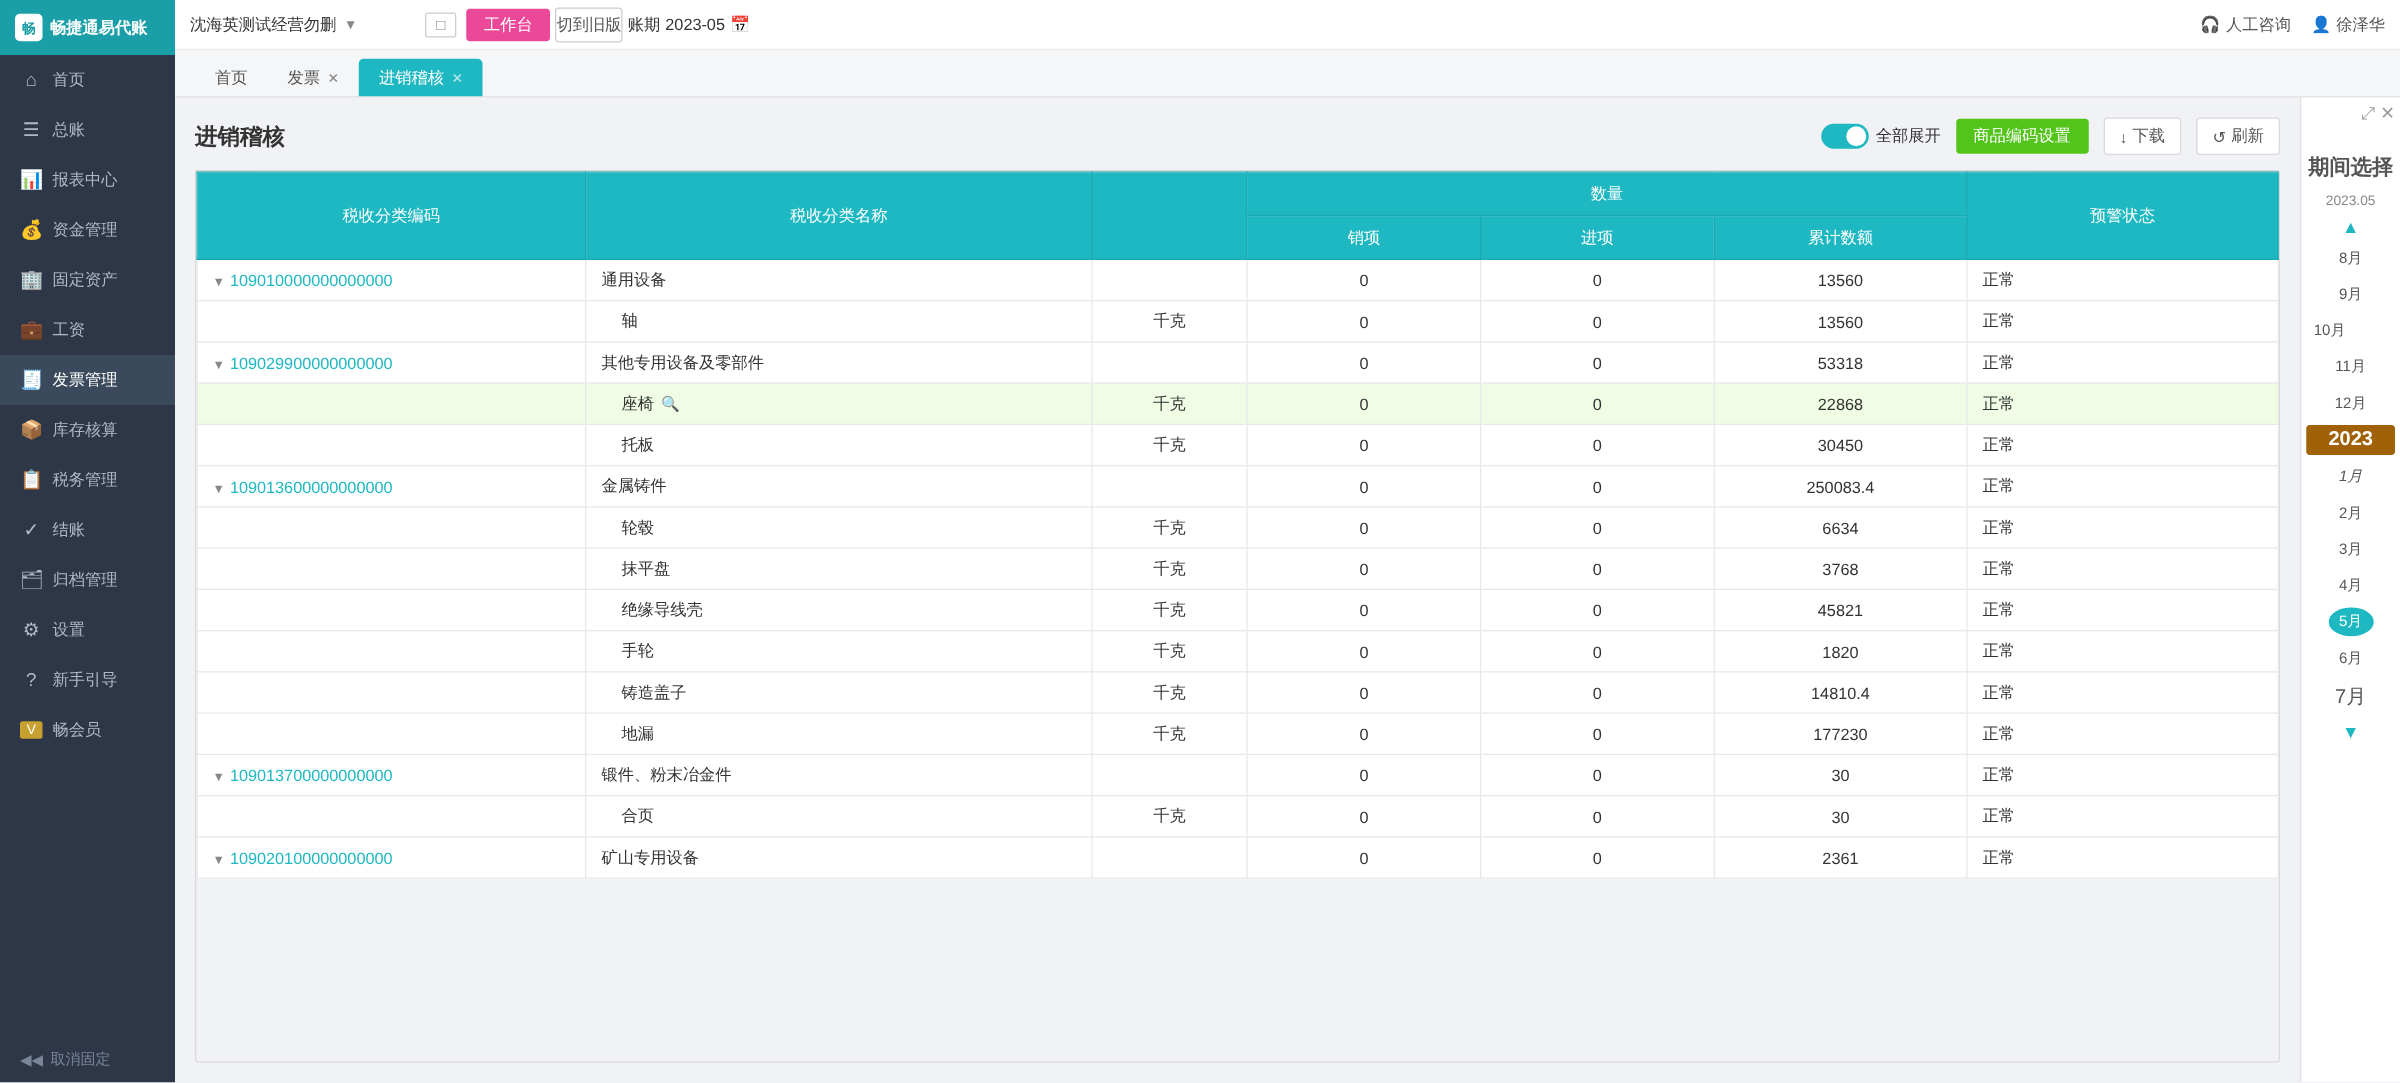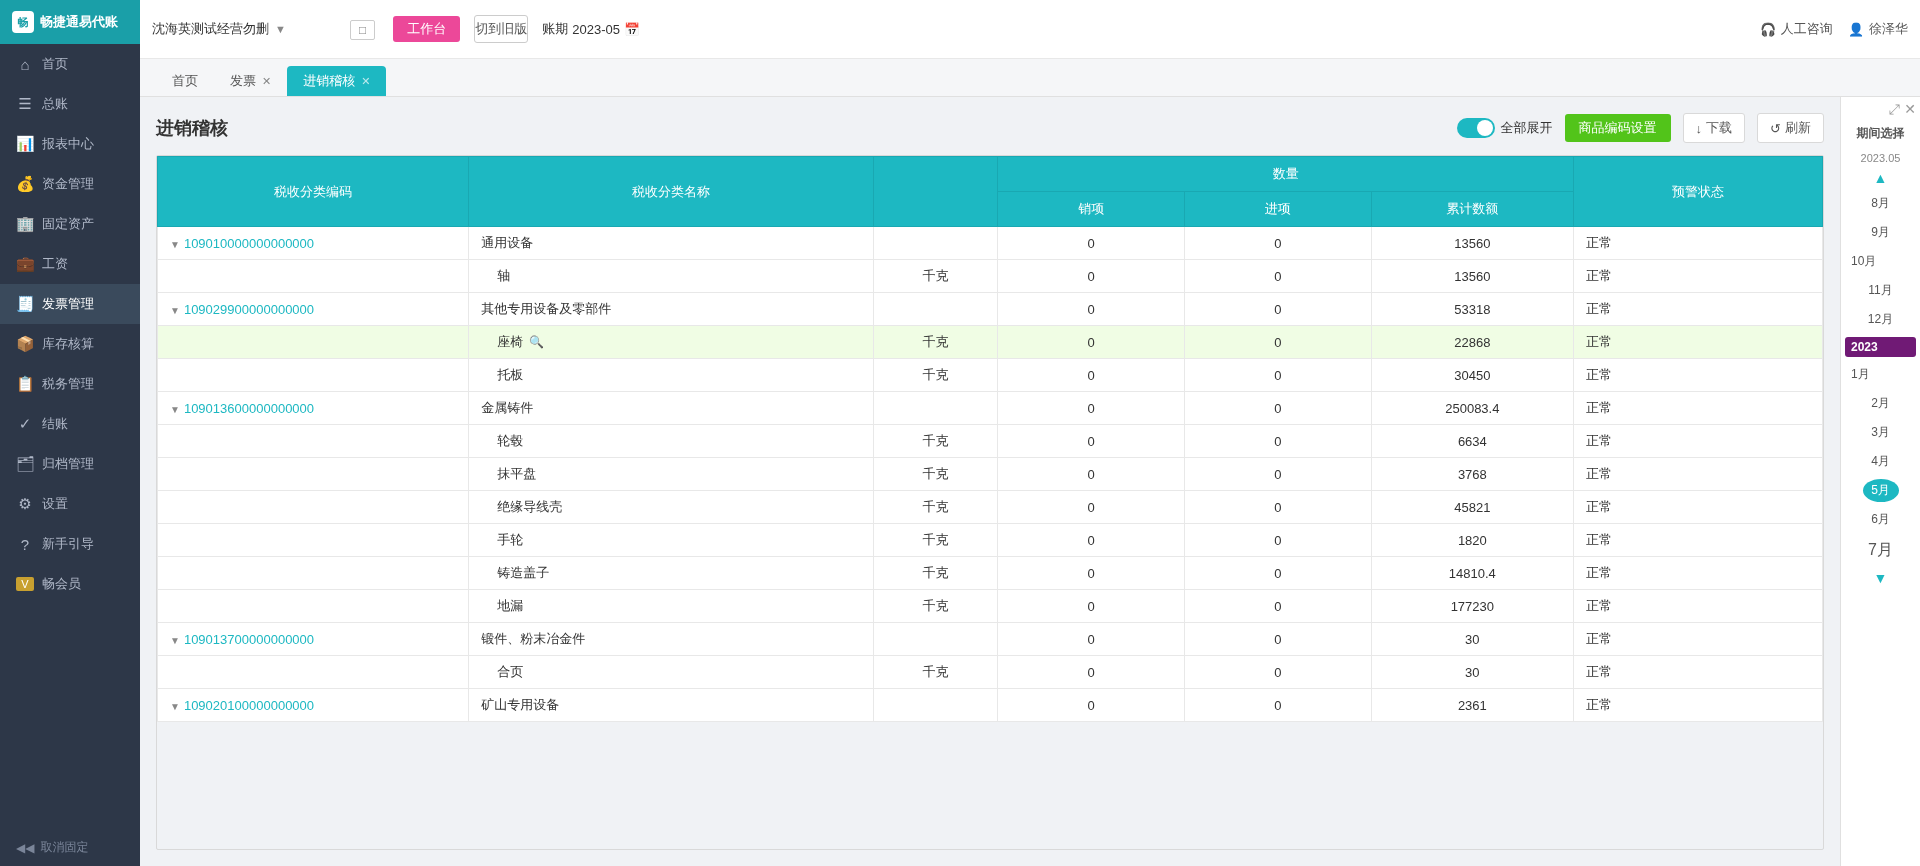--- a/index.html
+++ b/index.html
@@ -59,26 +59,26 @@
     
     .main-area {
       flex: 1;
       display: flex;
       flex-direction: column;
       overflow: hidden;
     }
 
     
     .topbar {
-      height: 59px;
+      height: 40px;
       background: white;
       display: flex;
       align-items: center;
       padding: 0 12px;
-      gap: 14px;
+      gap: 4px;
       border-bottom: 1px solid #e8e8e8;
       flex-shrink: 0;
     }
     .topbar-company {
       display: flex;
       align-items: center;
       gap: 6px;
       font-size: 13px;
       color: #333;
       min-width: 180px;
@@ -618,31 +618,31 @@
       <td>正常</td>
     </tr>
             </tbody>
         </table>
       </div>
     </div>
 
     <div class="right-panel">
       <span class="close-panel-btn">✕</span>
       <span class="expand-panel-btn">⤢</span>
-      <div class="panel-label" style="margin-top:20px;font-size:12px;color:#555;font-weight:bold;">期间选择</div>
+      <div class="panel-label" style="margin-top:36px;font-size:17px;color:#555;font-weight:bold;">期间选择</div>
       <div class="period-list" id="period-list">
       <div style="font-size: 11px; color: rgb(136, 136, 136); text-align: center; padding: 2px;">2023.05</div>
           <div class="period-arrow" style="color: rgb(29, 184, 194); font-size: 14px; text-align: center; cursor: pointer;">▲</div>
           <div class="period-item" style="text-align: center; padding: 3px 6px; font-size: 12px; margin: 2px 0px; color: rgb(85, 85, 85); cursor: pointer; border-radius: 3px;">8月</div>
           <div class="period-item" style="text-align: center; padding: 3px 6px; font-size: 12px; margin: 2px 0px; color: rgb(85, 85, 85); cursor: pointer; border-radius: 3px;">9月</div>
           <div class="period-item" style="text-align: left; padding: 3px 6px; font-size: 12px; margin: 2px 0px; color: rgb(85, 85, 85); cursor: pointer; border-radius: 3px;">10月</div>
           <div class="period-item" style="text-align: center; padding: 3px 6px; font-size: 12px; margin: 2px 0px; color: rgb(85, 85, 85); cursor: pointer; border-radius: 3px;">11月</div>
           <div class="period-item" style="text-align: center; padding: 3px 6px; font-size: 12px; margin: 2px 0px; color: rgb(85, 85, 85); cursor: pointer; border-radius: 3px;">12月</div>
-          <div class="period-item current-year" style="background: #701a75; color: white; font-weight: bold; text-align: left; padding: 3px 6px; border-radius: 3px; font-size: 12px; margin: 2px 0px;">2023</div>
-          <div class="period-item" style="text-align: left; padding: 3px 6px; font-size: 12px; margin: 2px 0px; color: rgb(85, 85, 85); cursor: pointer; border-radius: 3px;">1月</div>
+          <div class="period-item current-year" style="background: #a16207; color: white; font-weight: bold; text-align: center; padding: 3px 6px; border-radius: 3px; font-size: 16px; margin: 2px 0px;">2023</div>
+          <div class="period-item" style="text-align: center; padding: 3px 6px; font-size: 12px; margin: 2px 0px; color: rgb(85, 85, 85); cursor: pointer; border-radius: 3px; font-style: italic;">1月</div>
           <div class="period-item" style="text-align: center; padding: 3px 6px; font-size: 12px; margin: 2px 0px; color: rgb(85, 85, 85); cursor: pointer; border-radius: 3px;">2月</div>
           <div class="period-item" style="text-align: center; padding: 3px 6px; font-size: 12px; margin: 2px 0px; color: rgb(85, 85, 85); cursor: pointer; border-radius: 3px;">3月</div>
           <div class="period-item" style="text-align: center; padding: 3px 6px; font-size: 12px; margin: 2px 0px; color: rgb(85, 85, 85); cursor: pointer; border-radius: 3px;">4月</div>
           <div class="period-item active-month" style="background: rgb(29, 184, 194); color: white; text-align: center; padding: 3px 6px; border-radius: 50%; font-size: 12px; margin: 2px auto; width: 36px;">5月</div>
           <div class="period-item" style="text-align: center; padding: 3px 6px; font-size: 12px; margin: 2px 0px; color: rgb(85, 85, 85); cursor: pointer; border-radius: 3px;">6月</div>
           <div class="period-item" style="text-align: center; padding: 3px 6px; font-size: 16px; margin: 2px 0px; color: rgb(85, 85, 85); cursor: pointer; border-radius: 3px;">7月</div>
           <div class="period-arrow" style="color: rgb(29, 184, 194); font-size: 14px; text-align: center; cursor: pointer;">▼</div>
         </div>
     </div>
   </div>

